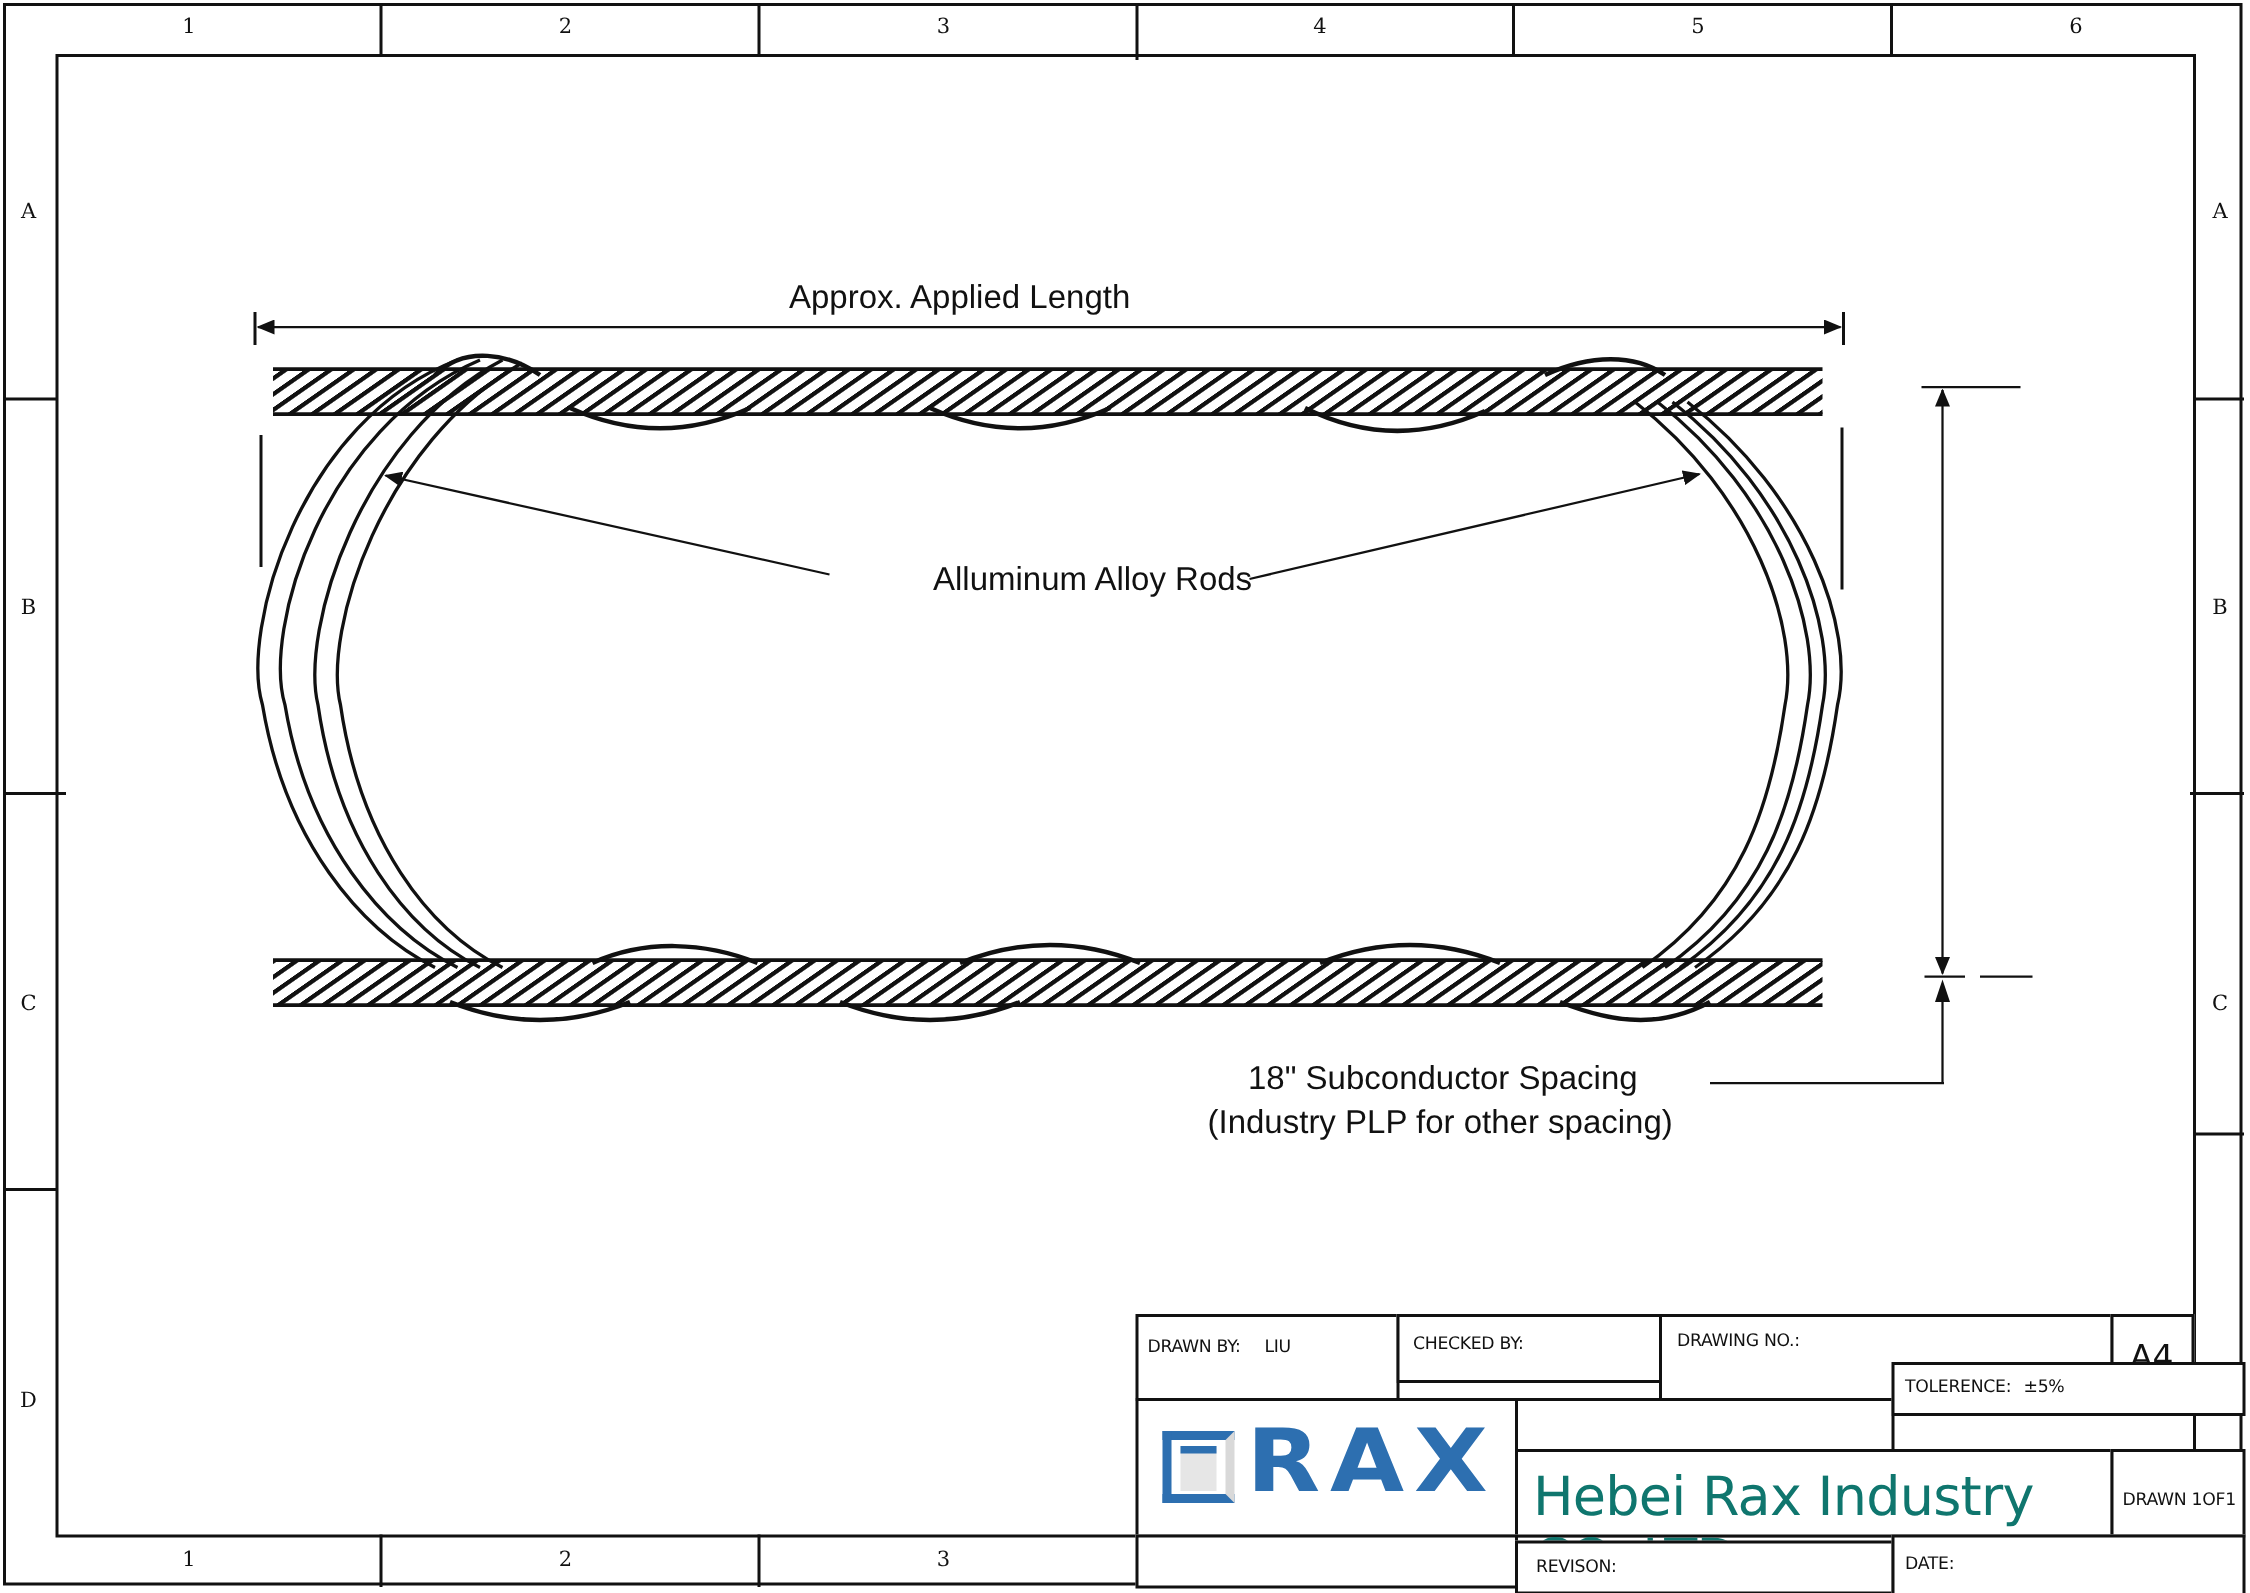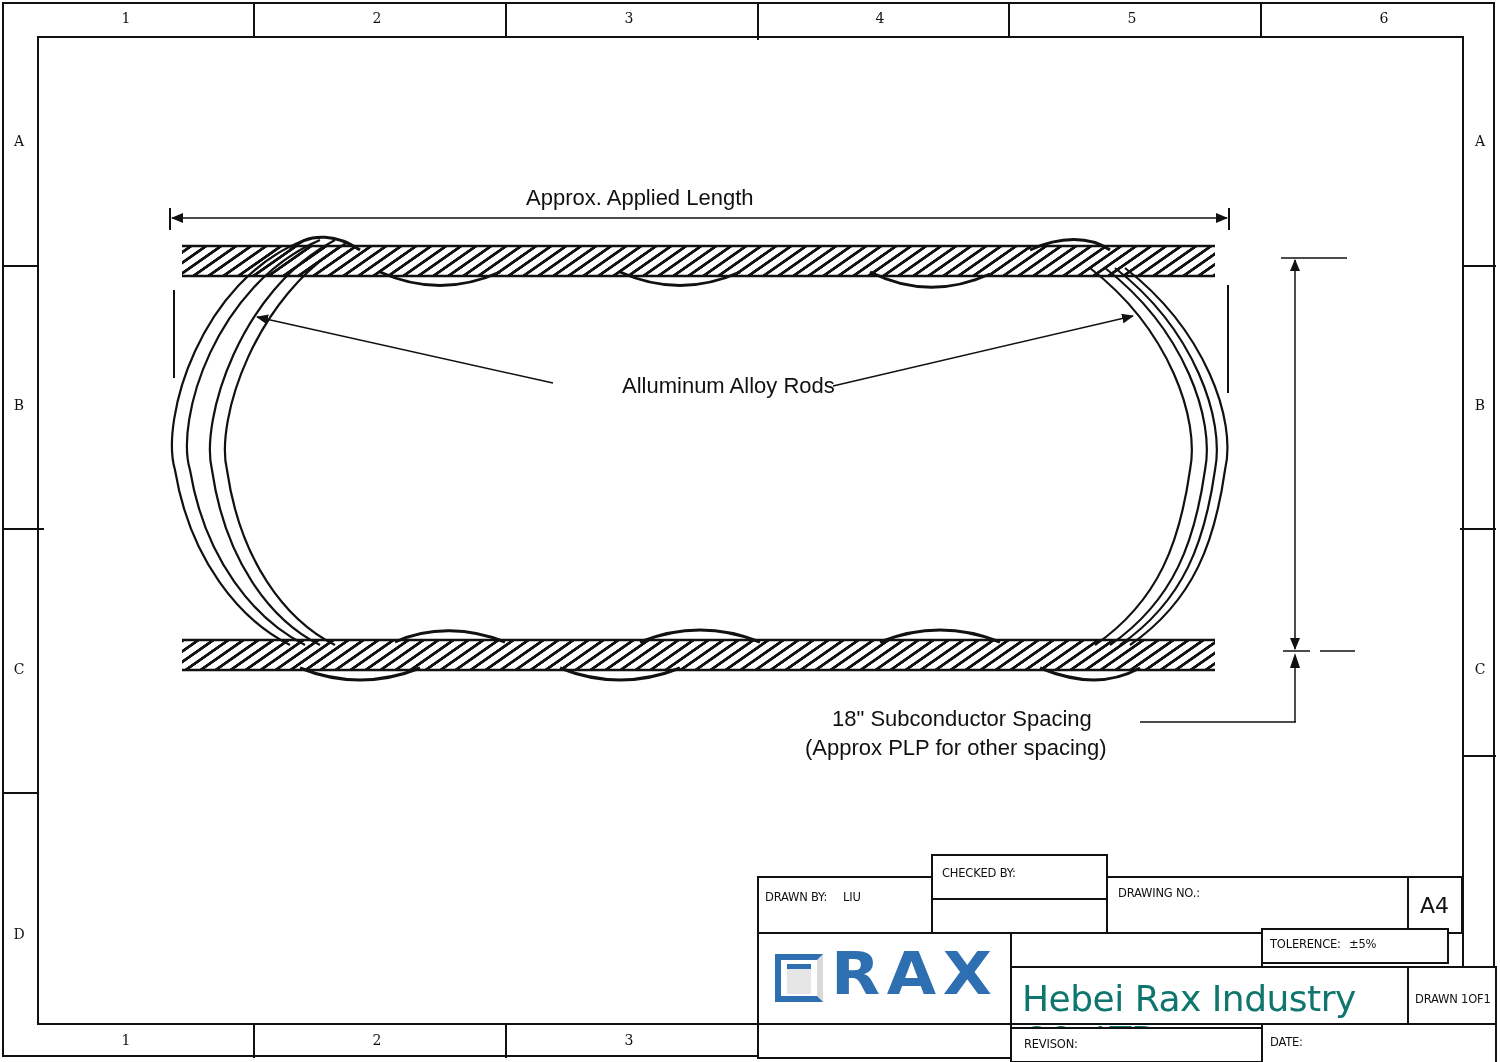--- a/index.html
+++ b/index.html
@@ -128,48 +128,48 @@
   <line x1="1320" y1="651" x2="1355" y2="651" stroke="#111" stroke-width="1.5"></line>
   <line x1="1295" y1="260" x2="1295" y2="649" stroke="#111" stroke-width="1.5" marker-start="url(#arrowStart)" marker-end="url(#arrowEnd)"></line>
   <path d="M1290,668 L1295,653 L1300,668 Z" fill="#111"></path>
   <line x1="1295" y1="665" x2="1295" y2="722" stroke="#111" stroke-width="1.5"></line>
   <line x1="1140" y1="722" x2="1296" y2="722" stroke="#111" stroke-width="1.5"></line>
 </svg>
 
 <div class="abs anno" style="left:526px;top:185px;">Approx. Applied Length</div>
 <div class="abs anno" style="left:574px;top:373px;margin-left:48px;">Alluminum Alloy Rods</div>
 <div class="abs anno" style="left:832px;top:706px;">18" Subconductor Spacing</div>
-<div class="abs anno" style="left:805px;top:735px;">(Approx PLP for other spacing)</div>
+<div class="abs anno" style="left:805px;top:735px;">(Industry PLP for other spacing)</div>
 
 <div>
 
   <div class="tb-cell" style="left:757px;top:876px;width:176px;height:58px;">
     <span class="tb-label" style="left:6px;top:12px;">DRAWN BY:</span>
     <span class="tb-label" style="left:84px;top:12px;">LIU</span>
   </div>
-  <div class="tb-cell" style="left:931px;top:854px;width:177px;height:46px;">
+  <div class="tb-cell" style="left:931px;top:876px;width:177px;height:46px;">
     <span class="tb-label" style="left:9px;top:10px;">CHECKED BY:</span>
   </div>
   <div class="tb-cell" style="left:1106px;top:876px;width:303px;height:58px;">
     <span class="tb-label" style="left:10px;top:8px;">DRAWING NO.:</span>
   </div>
   <div class="tb-cell" style="left:1407px;top:876px;width:56px;height:58px;text-align:right;">
     <span class="size-a4" style="left:11px;top:15px;">A4</span>
   </div>
 
   <div class="tb-cell" style="left:757px;top:932px;width:255px;height:93px;">
     <div class="abs" style="left:16px;top:20px;width:50px;height:50px;">
       <div class="abs" style="left:0;top:0;width:48px;height:48px;border:6px solid #2d6fb0;border-right-color:#d9d9d9;border-bottom-color:#2d6fb0;box-sizing:border-box;"></div>
       <div class="abs" style="left:12px;top:10px;width:24px;height:30px;background:#e6e6e6;border-top:5px solid #2d6fb0;box-sizing:border-box;"></div>
     </div>
     <span class="logo-text" style="left:72px;top:6px;">RAX</span>
   </div>
 
   <div class="tb-cell" style="left:1010px;top:932px;width:253px;height:36px;"></div>
-  <div class="tb-cell" style="left:1261px;top:928px;width:188px;height:36px;">
+  <div class="tb-cell" style="left:1261px;top:908px;width:236px;height:36px;">
     <span class="tb-label" style="left:7px;top:7px;">TOLERENCE:</span>
     <span class="tb-label" style="left:86px;top:7px;">±5%</span>
   </div>
 
   <div class="tb-cell" style="left:1010px;top:966px;width:399px;height:59px;">
     <span class="company" style="left:10px;top:10px;">Hebei Rax Industry CO.,LTD</span>
   </div>
   <div class="tb-cell" style="left:1407px;top:966px;width:90px;height:59px;">
     <span class="tb-label" style="left:6px;top:24px;">DRAWN 1OF1</span>
   </div>

